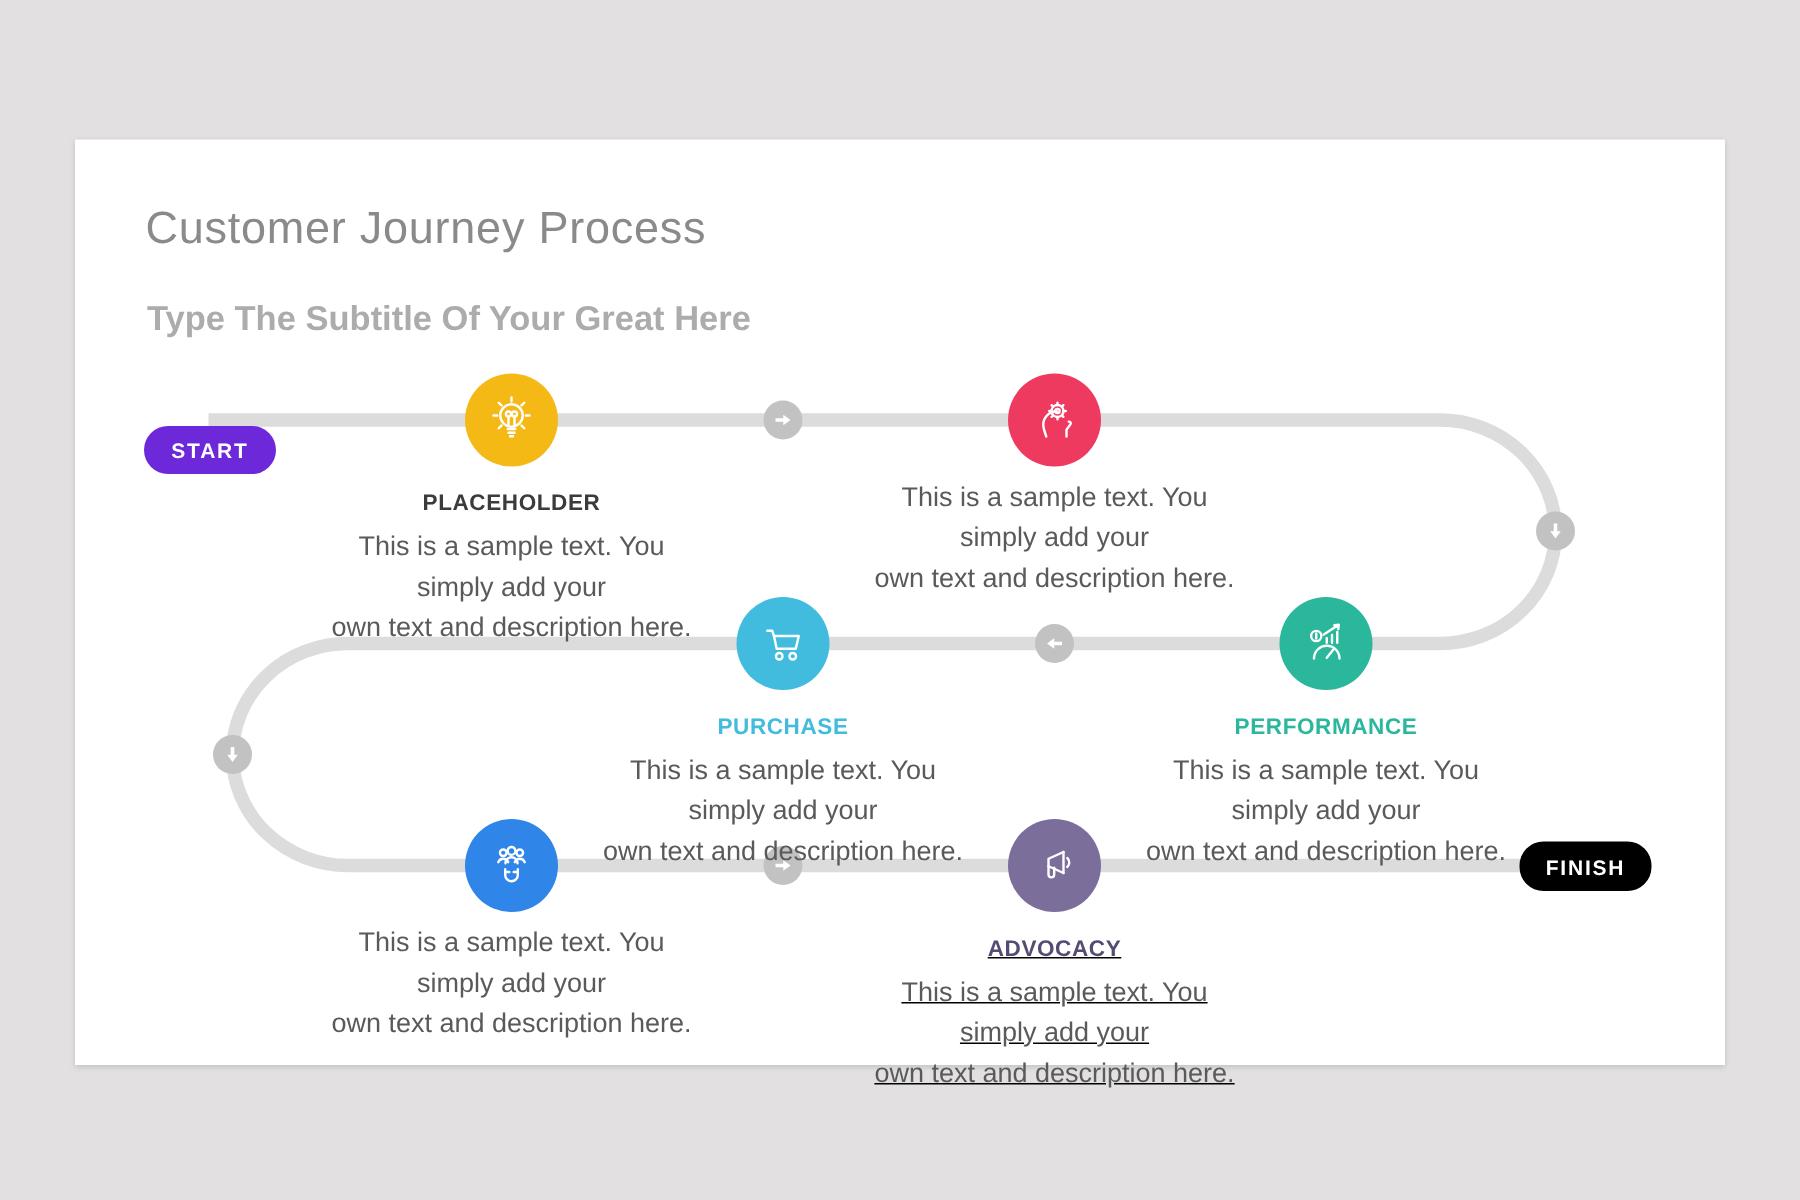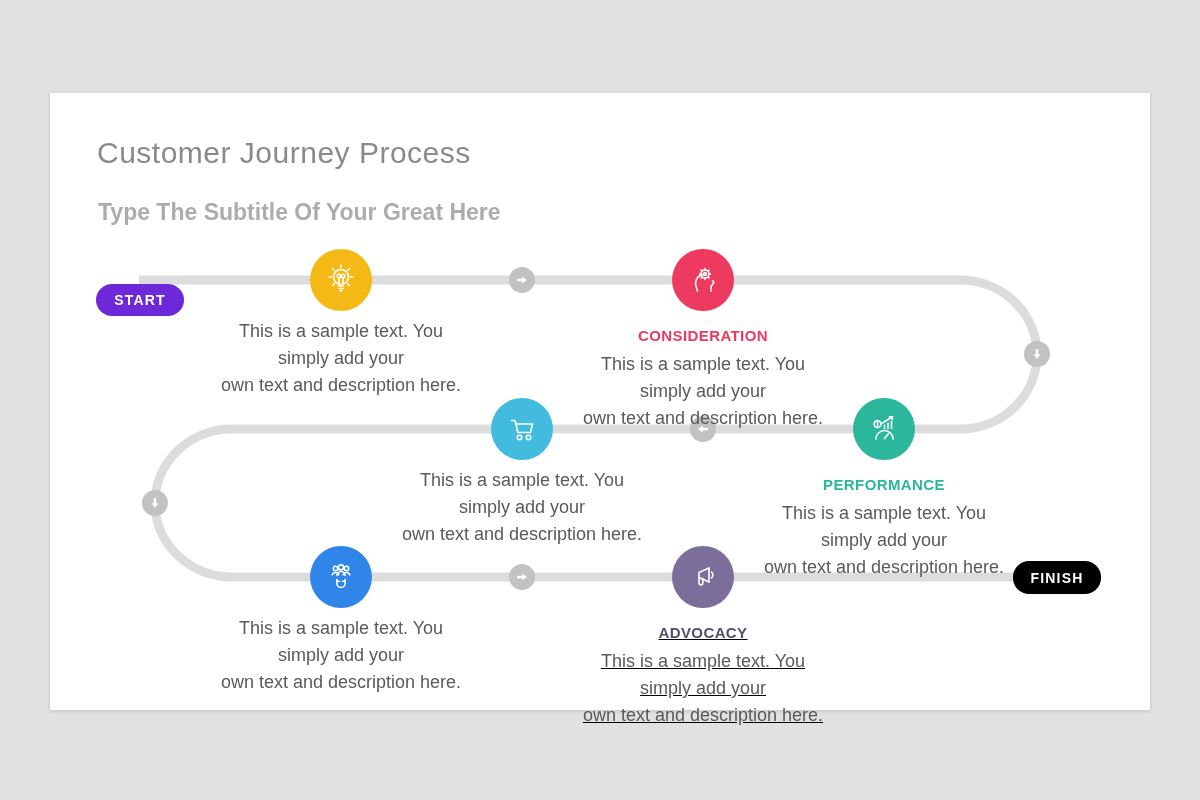--- a/index.html
+++ b/index.html
@@ -119,52 +119,53 @@
     <div class="node-circle" style="background: rgb(245, 185, 21);">
       <svg class="icon-svg" width="34" height="34" viewBox="0 0 34 34">
         <circle cx="17" cy="14" r="7.5"></circle>
         <circle cx="15" cy="13" r="1.7"></circle>
           <circle cx="19" cy="13" r="1.7"></circle>
         <path d="M15 14.7 V21 M19 14.7 V21"></path>
         <path d="M14.5 23 h5 M15 25.5 h4 M16 27.8 h2"></path>
         <path d="M17 4.5 V2 M23.7 7.3 L25.5 5.5 M26.5 14 H29 M23.7 20.7 L25.5 22.5 M10.3 7.3 L8.5 5.5 M7.5 14 H5 M10.3 20.7 L8.5 22.5"></path>
       </svg>
     </div>
+    <div class="node-label" style="color: rgb(59, 59, 59);">PLACEHOLDER</div>
     <div class="node-desc">
       <div>This is a sample text. You simply add your</div>
       <div>own text and description here.</div>
     </div>
   </div>
 
   <div class="node pos-n1">
     <div class="node-circle" style="background: rgb(238, 58, 95);">
       <svg class="icon-svg" width="34" height="34" viewBox="0 0 34 34">
         <path d="M11.5 28 c-.8-2.6-2-5-2-7.8 a9 9 0 0 1 9-9"></path>
         <path d="M25 28 v-4.5 l2.6-3.6 c.7-1-.1-1.9-1.1-1.8"></path>
         <circle cx="19" cy="11" r="4"></circle>
         <circle cx="19" cy="11" r="1.4"></circle>
         <path d="M19 5.5 V7 M19 15 v1.5 M13.5 11 H15 M23 11 h1.5 M15.1 7.1 l1 1 M21.9 13.9 l1 1 M22.9 7.1 l-1 1 M16.1 13.9 l-1 1"></path>
       </svg>
     </div>
-    <div class="node-label" style="color: rgb(238, 58, 95);">CONSIDERATION</div>
     <div class="node-desc">
       <div>This is a sample text. You simply add your</div>
       <div>own text and description here.</div>
     </div>
   </div>
 
   <div class="node pos-n2">
     <div class="node-circle" style="background: rgb(65, 188, 223);">
       <svg class="icon-svg" width="34" height="34" viewBox="0 0 34 34">
         <path d="M6.5 8.5 h3.3 L11 12"></path>
         <path d="M11 12 H27.5 L25.5 20.5 H12.8 Z"></path>
         <circle cx="14.5" cy="25.5" r="2.2"></circle>
         <circle cx="23.5" cy="25.5" r="2.2"></circle>
       </svg>
     </div>
+    <div class="node-label" style="color: rgb(65, 188, 223);">PURCHASE</div>
     <div class="node-desc">
       <div>This is a sample text. You simply add your</div>
       <div>own text and description here.</div>
     </div>
   </div>
 
   <div class="node pos-n3">
     <div class="node-circle" style="background: rgb(43, 183, 155);">
       <svg class="icon-svg" width="34" height="34" viewBox="0 0 34 34">
         <circle cx="10.5" cy="12" r="3.4"></circle>

